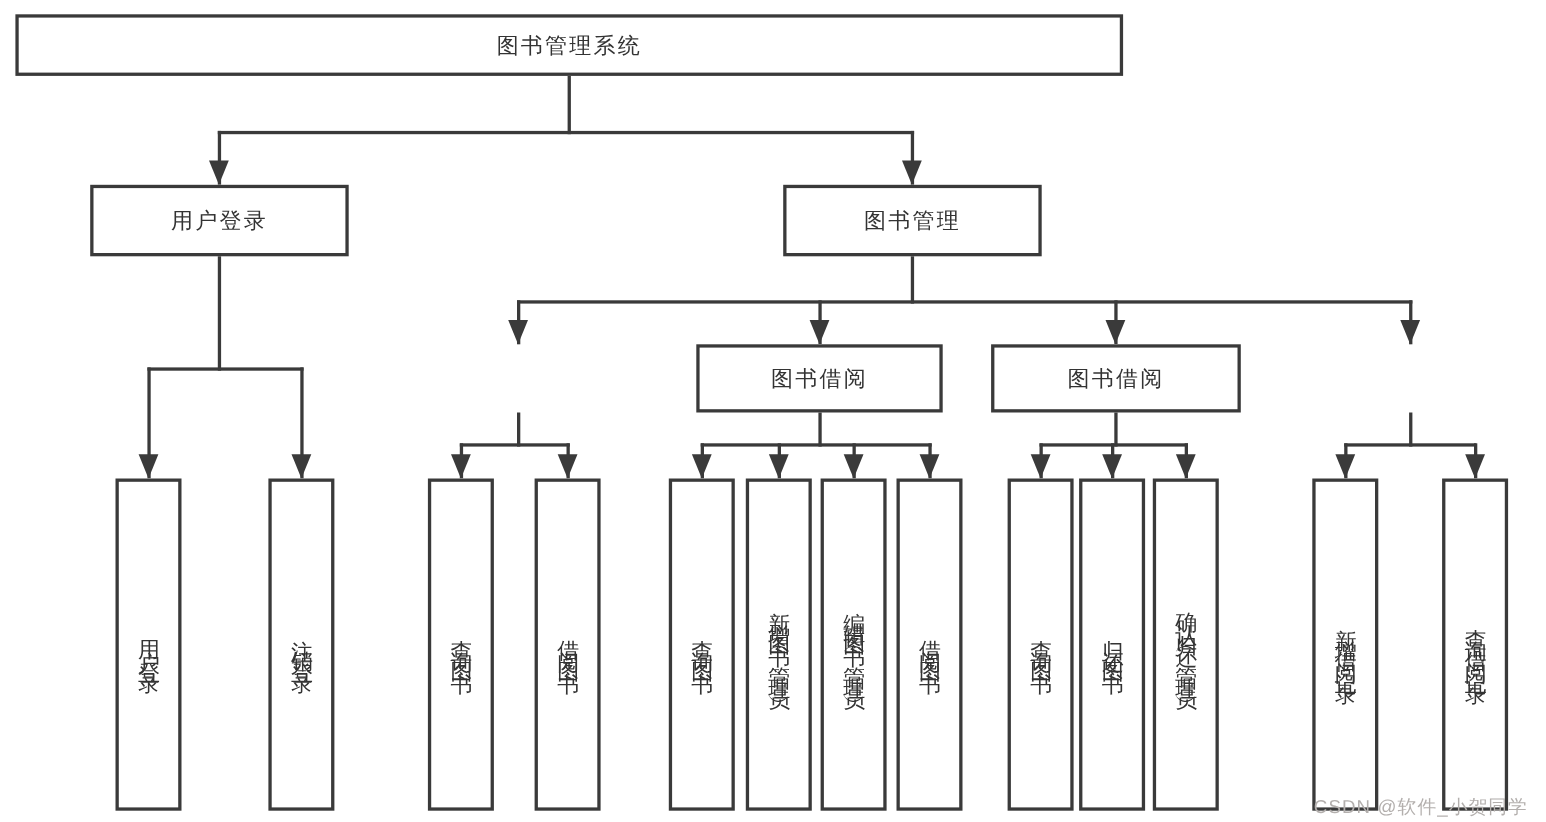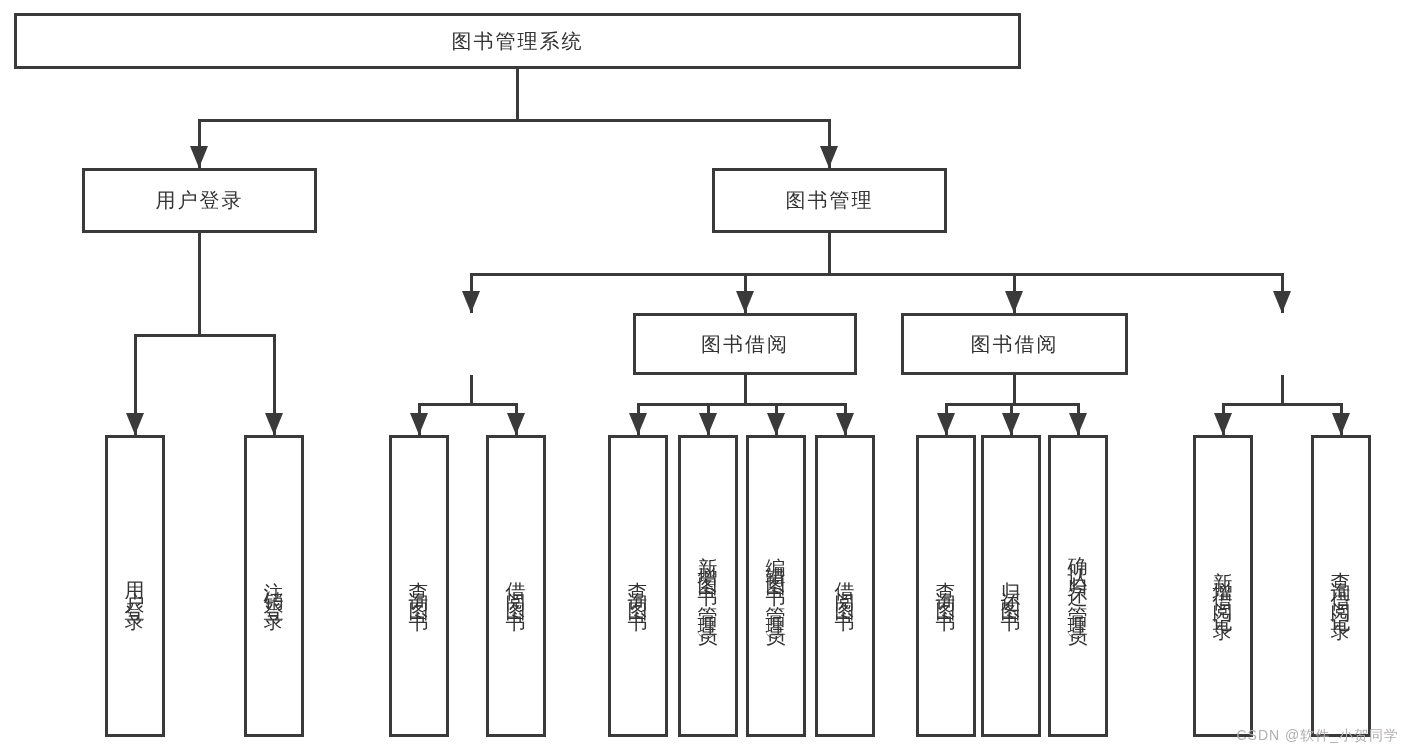--- a/index.html
+++ b/index.html
@@ -13,21 +13,21 @@
   .vbox span { writing-mode:vertical-rl; text-orientation:mixed; font-size:20px;
                letter-spacing:10px; line-height:1; white-space:nowrap; }
 
   .hline, .vline { position:absolute; background:var(--line,#3a3a3a); }
   .hline { height:3px; }
   .vline { width:3px; }
   .arrow { position:absolute; width:0; height:0;
            border-left:9px solid transparent; border-right:9px solid transparent;
            border-top:22px solid var(--line,#3a3a3a); }
 
-  .watermark { position:absolute; right:6px; bottom:2px; font-size:14px;
+  .watermark { position:absolute; right:16px; bottom:2px; font-size:17px;
                color:var(--watermark,#b3afad); letter-spacing:1px; white-space:nowrap; }
 </style>
 </head>
 <body>
 
 <div class="canvas">
 
   <div class="box hbox" style="left:14px; top:13px; width:1007px; height:56px;">
     <span>图书管理系统</span>
   </div>

